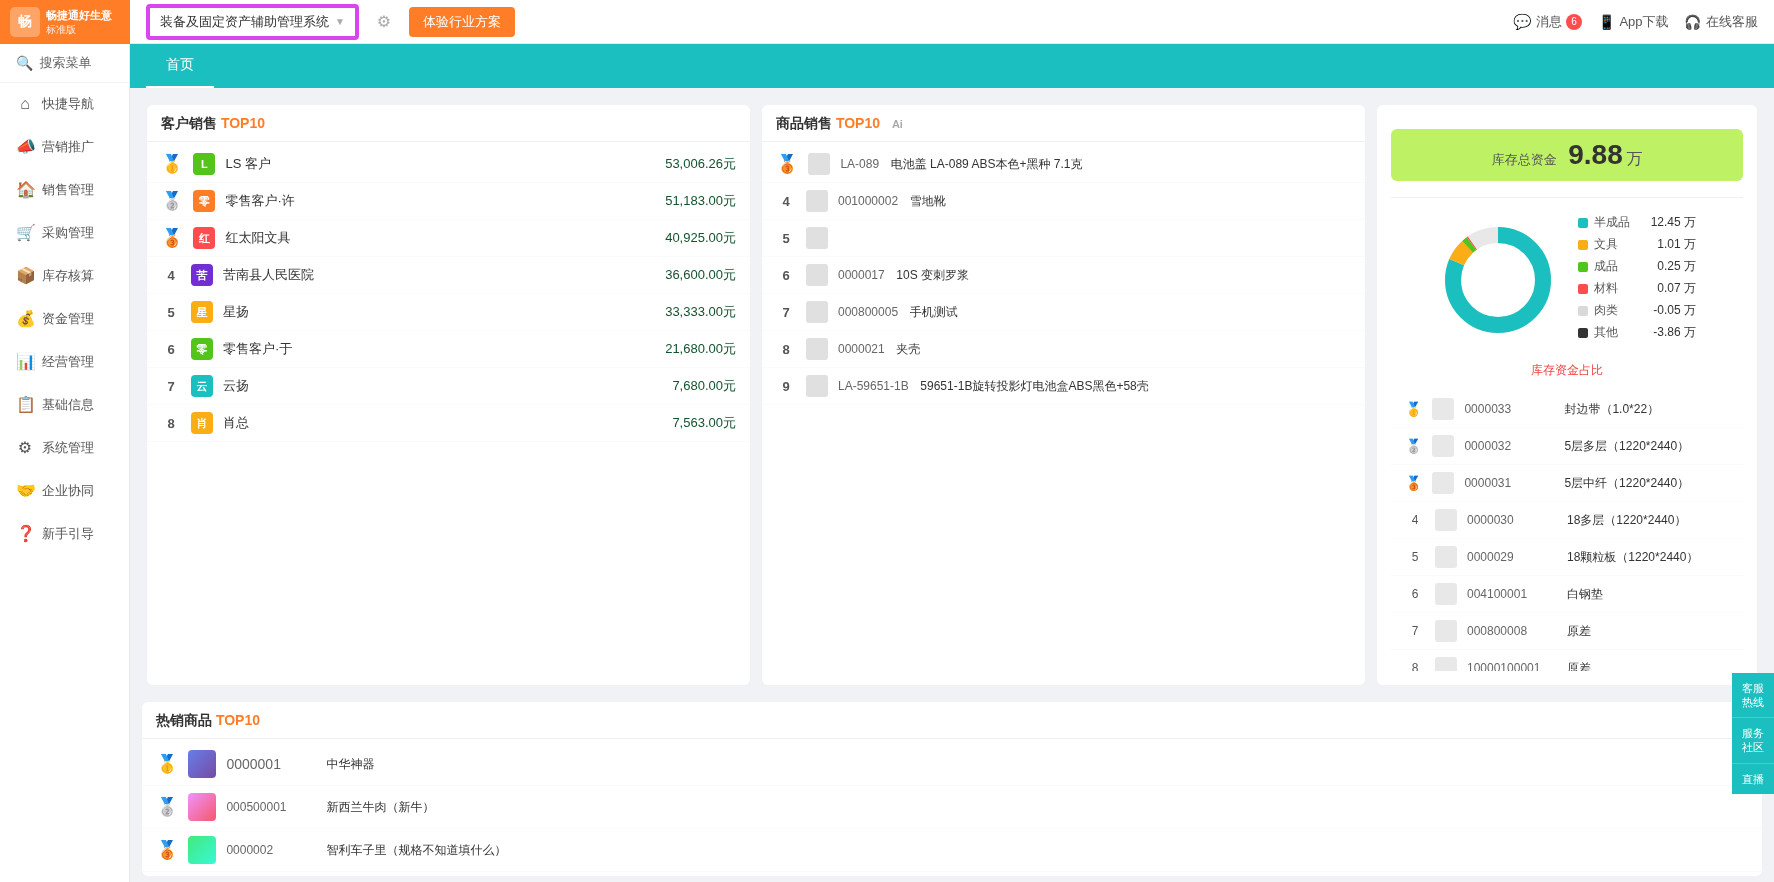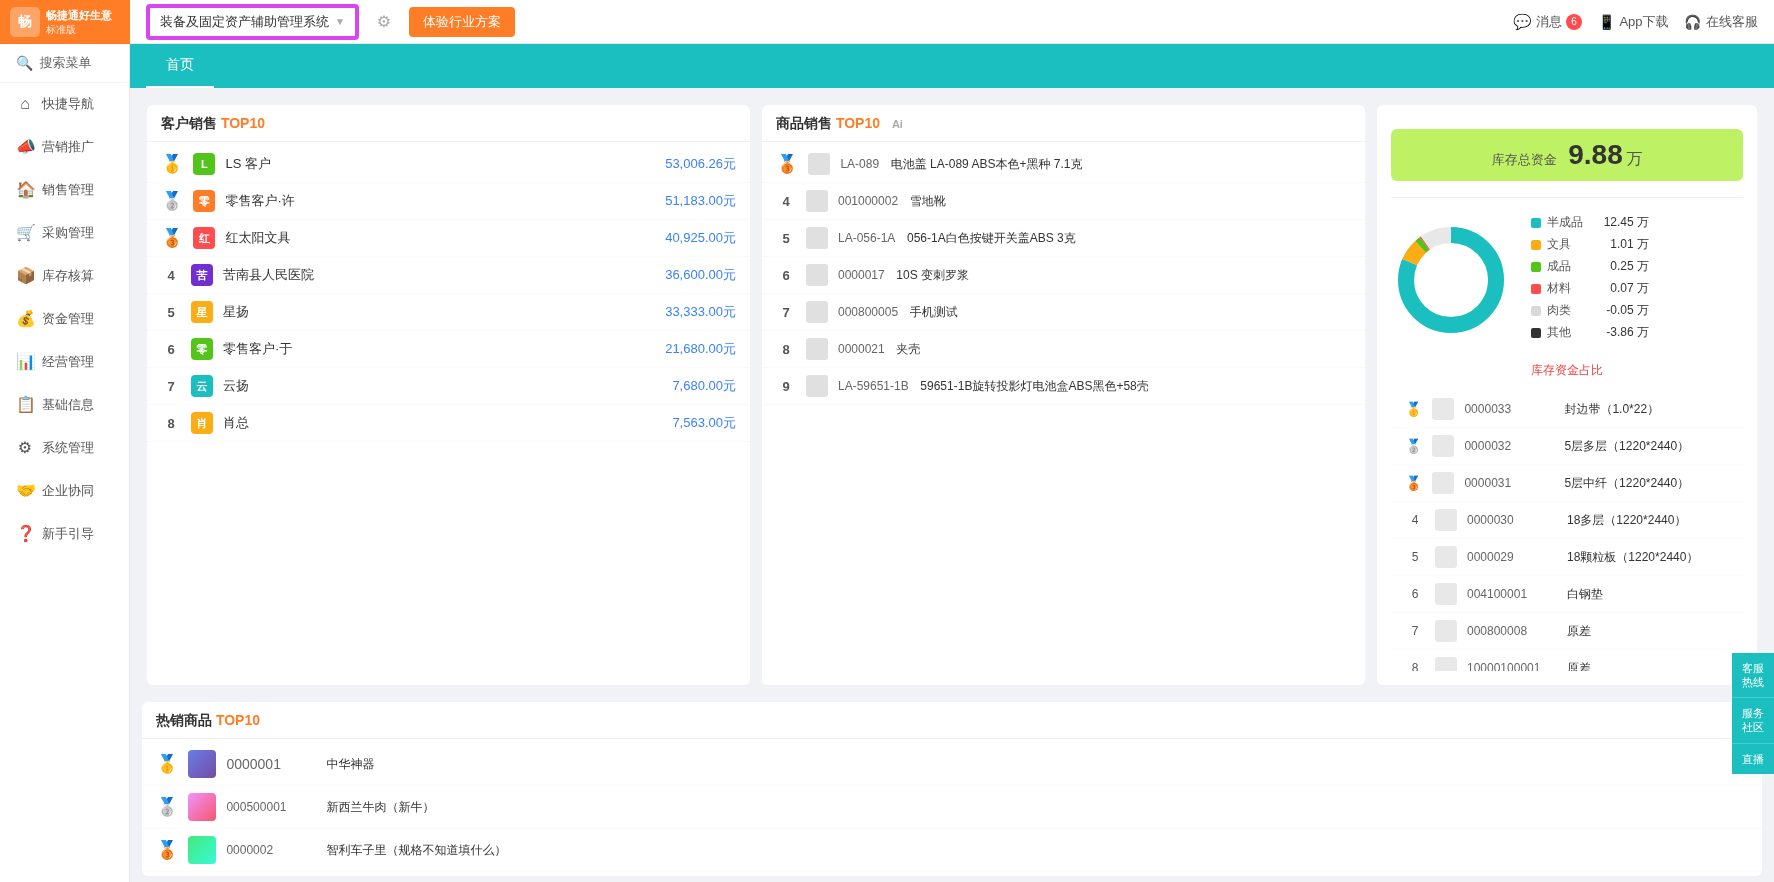--- a/index.html
+++ b/index.html
@@ -98,21 +98,21 @@
       color: #999;
       font-weight: bold;
     }
     .rank-name {
       flex: 1;
       font-size: 13px;
       color: #333;
     }
     .rank-amount {
       font-size: 13px;
-      color: #3b82f6;
+      color: #14532d;
       font-weight: 500;
     }
     .medal-gold { color: #ffa500; font-size: 18px; }
     .medal-silver { color: #c0c0c0; font-size: 18px; }
     .medal-bronze { color: #cd7f32; font-size: 18px; }
 
     
     .product-img {
       width: 28px;
       height: 28px;
@@ -152,21 +152,21 @@
       color: #333;
     }
     .inventory-total-unit {
       font-size: 16px;
       color: #555;
     }
 
     .donut-chart-container {
       display: flex;
       align-items: center;
-      justify-content: flex-start;
+      justify-content: center;
       padding: 16px 0;
       gap: 20px;
     }
     .donut-svg { flex-shrink: 0; }
     .legend {
       font-size: 12px;
     }
     .legend-item {
       display: flex;
       align-items: center;
@@ -245,21 +245,21 @@
       max-height: 320px;
       overflow-y: auto;
     }
     .scrollbar-panel::-webkit-scrollbar { width: 4px; }
     .scrollbar-panel::-webkit-scrollbar-thumb { background: #ddd; border-radius: 2px; }
 
     
     .float-buttons {
       position: fixed;
       right: 0;
-      bottom: 108px;
+      bottom: 88px;
       display: flex;
       flex-direction: column;
       z-index: 200;
     }
     .float-btn {
       background: #1bbfbf;
       color: white;
       width: 42px;
       padding: 8px 4px;
       text-align: center;
@@ -479,24 +479,20 @@
           <span style="width:20px;text-align:center;color:#555;font-size:13px;font-weight:bold;">4</span>
           <div class="product-icon-small" style="background:#e0e0e0;"></div>
           <div style="flex:1;">
             <span style="font-size:12px;color:#666;margin-right:8px;">001000002</span>
             <span style="font-size:12px;color:#333;">雪地靴</span>
           </div>
         </div>
         <div class="rank-item">
           <span style="width:20px;text-align:center;color:#555;font-size:13px;font-weight:bold;">5</span>
           <div class="product-icon-small" style="background:#e0e0e0;"></div>
-          <div style="flex:1;">
-            <span style="font-size:12px;color:#666;margin-right:8px;">LA-056-1A</span>
-            <span style="font-size:12px;color:#333;">056-1A白色按键开关盖ABS 3克</span>
-          </div>
         </div>
         <div class="rank-item">
           <span style="width:20px;text-align:center;color:#555;font-size:13px;font-weight:bold;">6</span>
           <div class="product-icon-small" style="background:#e0e0e0;"></div>
           <div style="flex:1;">
             <span style="font-size:12px;color:#666;margin-right:8px;">0000017</span>
             <span style="font-size:12px;color:#333;">10S 变刺罗浆</span>
           </div>
         </div>
         <div class="rank-item">

